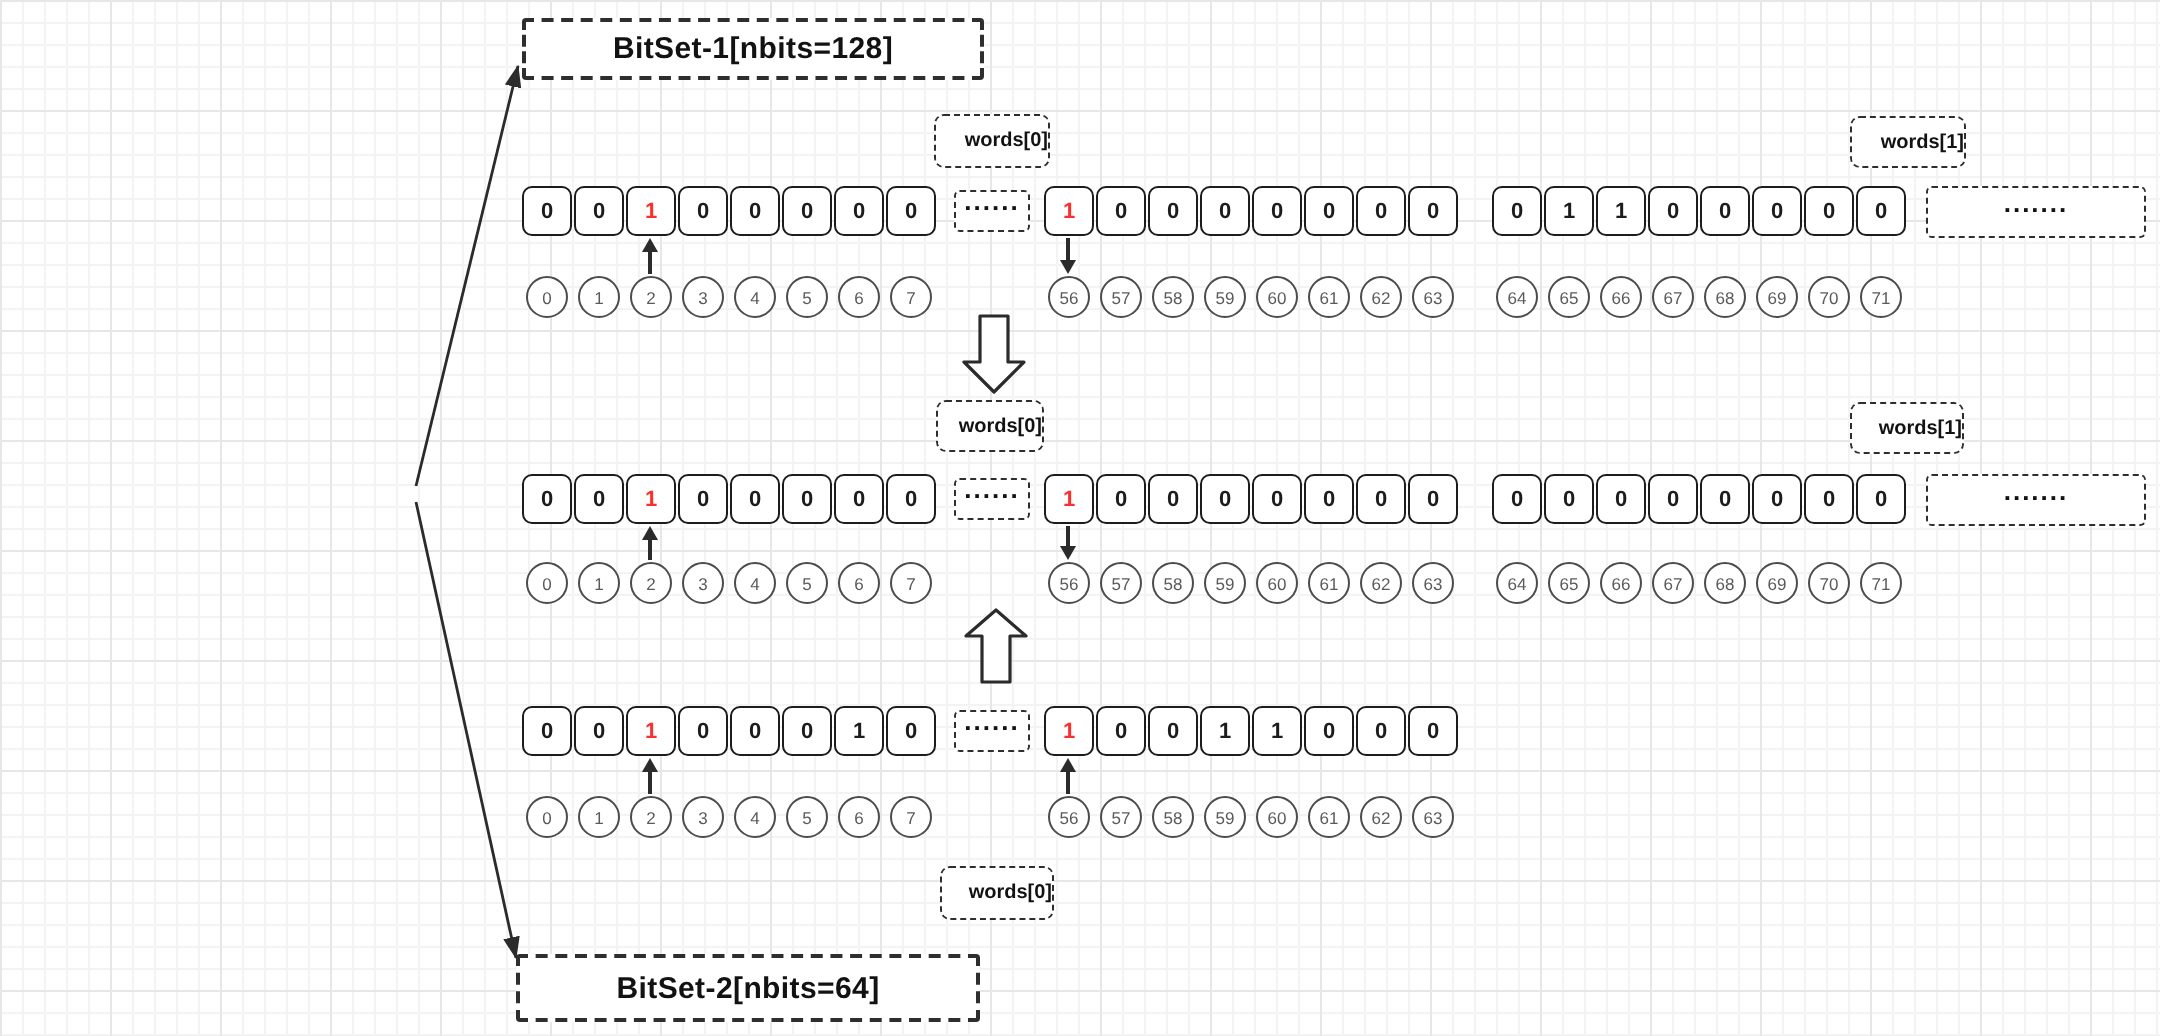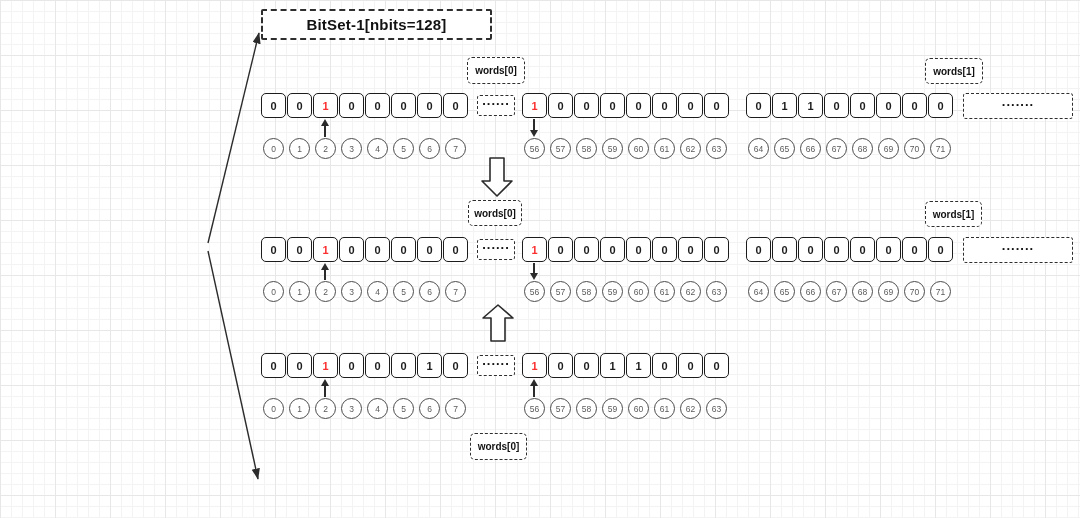--- a/index.html
+++ b/index.html
@@ -14,21 +14,21 @@
       linear-gradient(90deg,#f3f3f3 1px, transparent 1px);
     background-size:55px 55px,55px 55px,11px 11px,11px 11px;
   }
   svg.overlay{position:absolute;left:0;top:0;z-index:1;pointer-events:none;}
   .dashed-box{
     position:absolute;box-sizing:border-box;border:2px dashed #2e2e2e;
     background:#ffffff;display:flex;align-items:center;justify-content:center;
     font-weight:700;color:#121212;z-index:2;
   }
   .title-box{font-size:15px;border-radius:2px;letter-spacing:0.2px;text-align:center;}
-  .words-box{font-size:10px;border-width:1.6px;border-radius:5px;}
+  .words-box{font-size:10px;border-width:1.6px;border-radius:5px;justify-content:flex-end;}
   .dots-box{border-width:1.6px;border-radius:3px;font-size:13px;letter-spacing:1px;}
   .dots-box span{display:block;transform:translateY(-5px);}
   .bit-cell{
     position:absolute;width:25px;height:25px;box-sizing:border-box;
     border:1.7px solid #1c1c1c;border-radius:5px;background:#fff;
     display:flex;align-items:center;justify-content:center;
     font-weight:700;font-size:11px;color:#1c1c1c;z-index:2;
   }
   .idx-circle{
     position:absolute;width:21px;height:21px;box-sizing:border-box;
@@ -56,20 +56,23 @@
     <line x1="208" y1="251" x2="258" y2="479" stroke="#2b2b2b" stroke-width="1.4" marker-end="url(#arw)"></line>
     <path d="M490,158 L504,158 L504,181 L512,181 L497,196 L482,181 L490,181 Z" fill="#ffffff" stroke="#2b2b2b" stroke-width="1.6" stroke-linejoin="round"></path>
     <path d="M491,341 L491,318 L483,318 L498,305 L513,318 L505,318 L505,341 Z" fill="#ffffff" stroke="#2b2b2b" stroke-width="1.6" stroke-linejoin="round"></path>
   </svg>
 
   <div class="dashed-box title-box" style="left:261px;top:9px;width:231px;height:31px;">
     <span>BitSet-1[nbits=128]</span>
   </div>
 
 
+  <div class="dashed-box title-box" style="left:258px;top:477px;width:232px;height:34px;">
+    <span>BitSet-2[nbits=64]</span>
+  </div>
 
   <div class="dashed-box words-box" style="left:467px;top:57px;width:58px;height:27px;">
     <span>words[0]</span>
   </div>
   <div class="dashed-box words-box" style="left:925px;top:58px;width:58px;height:26px;">
     <span>words[1]</span>
   </div>
   <div class="dashed-box words-box" style="left:468px;top:200px;width:54px;height:26px;">
     <span>words[0]</span>
   </div>

